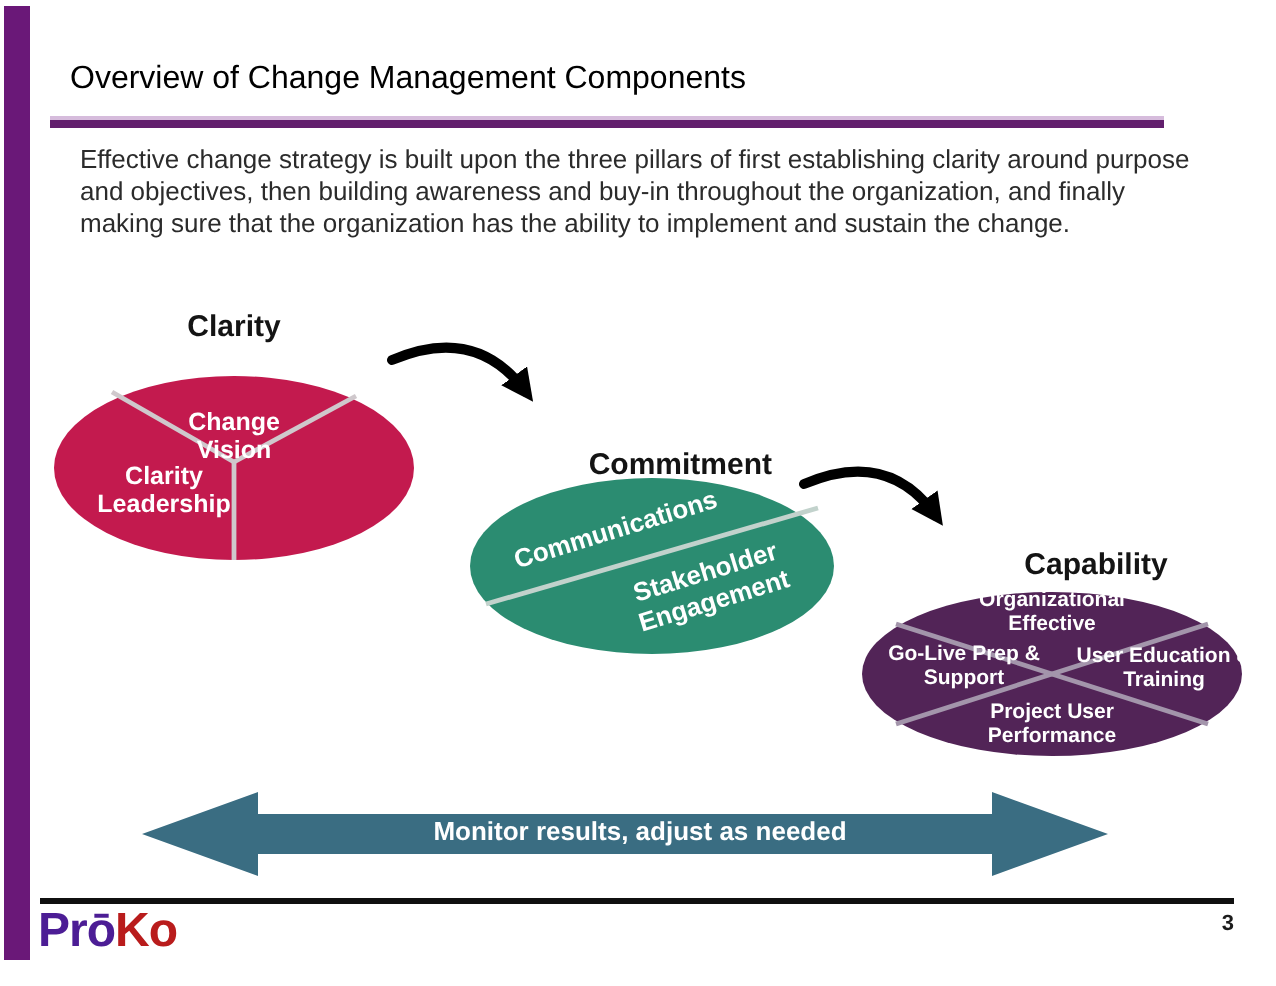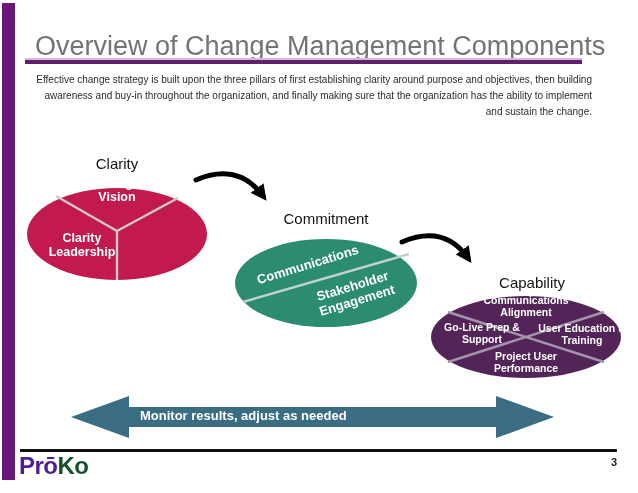--- a/index.html
+++ b/index.html
@@ -4,52 +4,52 @@
 <style>
   html,body{margin:0;padding:0;}
   body{
     width:638px;height:493px;position:relative;overflow:hidden;
     background:#ffffff;font-family:"Liberation Sans",sans-serif;
   }
   .abs{position:absolute;}
   
   .stripe{left:2px;top:3px;width:13px;height:477px;background:#6A1878;}
   
-  .title{left:35px;top:31px;width:580px;font-size:27px;color:#737373;letter-spacing:0px;}
+  .title{left:35px;top:31px;width:580px;font-size:16px;color:#000000;letter-spacing:0px;}
   .title-underline{left:25px;top:58px;width:557px;height:6px;
     background:linear-gradient(180deg,#d6bcdc 0 2px,#621f6d 2px 100%);}
   
-  .body-text{left:26px;top:72px;width:566px;font-size:10px;line-height:15.8px;color:#2b2b2b;text-align:right;}
+  .body-text{left:40px;top:72px;width:566px;font-size:13px;line-height:15.8px;color:#2b2b2b;}
   
-  .pillar-label{font-size:15px;font-weight:normal;color:#141414;text-align:center;}
+  .pillar-label{font-size:15px;font-weight:bold;color:#141414;text-align:center;}
   .lbl-clarity{left:60px;top:155px;width:114px;}
-  .lbl-commitment{left:266px;top:210px;width:120px;}
-  .lbl-capability{left:472px;top:274px;width:120px;}
+  .lbl-commitment{left:266px;top:224px;width:120px;text-align:right;}
+  .lbl-capability{left:488px;top:274px;width:120px;}
   
   .seg{color:#ffffff;font-weight:bold;text-align:center;line-height:1.14;}
   .seg-lg{font-size:12.5px;}
   .seg-md{font-size:12.5px;}
   .seg-sm{font-size:10.5px;}
-  .seg-vision{left:77px;top:176px;width:80px;}
+  .seg-vision{left:77px;top:204px;width:80px;}
   .seg-leadership{left:38px;top:231px;width:88px;}
   .seg-strategy{left:127px;top:241px;width:76px;margin-top:48px;}
   .seg-comms{left:246px;top:258px;width:124px;white-space:nowrap;transform:rotate(-17deg);font-size:13px;}
   .seg-stake{left:300px;top:279px;width:110px;transform:rotate(-17deg);font-size:13px;}
   .seg-orgalign{left:468px;top:295px;width:116px;}
   .seg-golive{left:430px;top:322px;width:104px;}
   .seg-usered{left:532px;top:323px;width:100px;}
   .seg-projteam{left:468px;top:351px;width:116px;}
   
-  .monitor-text{left:140px;top:408px;width:360px;
+  .monitor-text{left:140px;top:408px;width:360px;text-align:center;
     color:#ffffff;font-weight:bold;font-size:13px;}
   
   .footer-line{left:20px;top:449px;width:597px;height:3px;background:#101010;}
   .logo{left:19px;top:452px;font-size:24px;font-weight:bold;letter-spacing:-0.5px;}
   .logo .p1{color:#4c1d95;}
-  .logo .p2{color:#14532d;}
+  .logo .p2{color:#b91c1c;}
   .page-number{left:601px;top:456px;width:16px;font-size:11px;font-weight:bold;color:#1c1c1c;text-align:right;}
   svg{position:absolute;left:0;top:0;}
 </style>
 </head>
 <body>
 
 <svg width="638" height="493" viewBox="0 0 638 493">
   <defs>
     <marker id="ah" markerUnits="userSpaceOnUse" markerWidth="18" markerHeight="18" refX="10" refY="8" orient="auto">
       <path d="M0,0 L16,8 L0,16 Z" fill="#000000"></path>
@@ -87,21 +87,21 @@
 <div class="abs pillar-label lbl-commitment">Commitment</div>
 <div class="abs pillar-label lbl-capability">Capability</div>
 
 <div class="abs seg seg-lg seg-vision">Change Vision</div>
 <div class="abs seg seg-lg seg-leadership">Clarity Leadership</div>
 <div class="abs seg seg-lg seg-strategy">Change Strategy</div>
 
 <div class="abs seg seg-md seg-comms">Communications</div>
 <div class="abs seg seg-md seg-stake">Stakeholder Engagement</div>
 
-<div class="abs seg seg-sm seg-orgalign">Communications Alignment</div>
+<div class="abs seg seg-sm seg-orgalign">Organizational Effective</div>
 <div class="abs seg seg-sm seg-golive">Go-Live Prep &amp; Support</div>
 <div class="abs seg seg-sm seg-usered">User Education &amp; Training</div>
 <div class="abs seg seg-sm seg-projteam">Project User Performance</div>
 
 <div class="abs monitor-text">Monitor results, adjust as needed</div>
 
 <div class="abs footer-line"></div>
 <div class="abs logo"><span class="p1">Prō</span><span class="p2">Ko</span></div>
 <div class="abs page-number">3</div>
 

